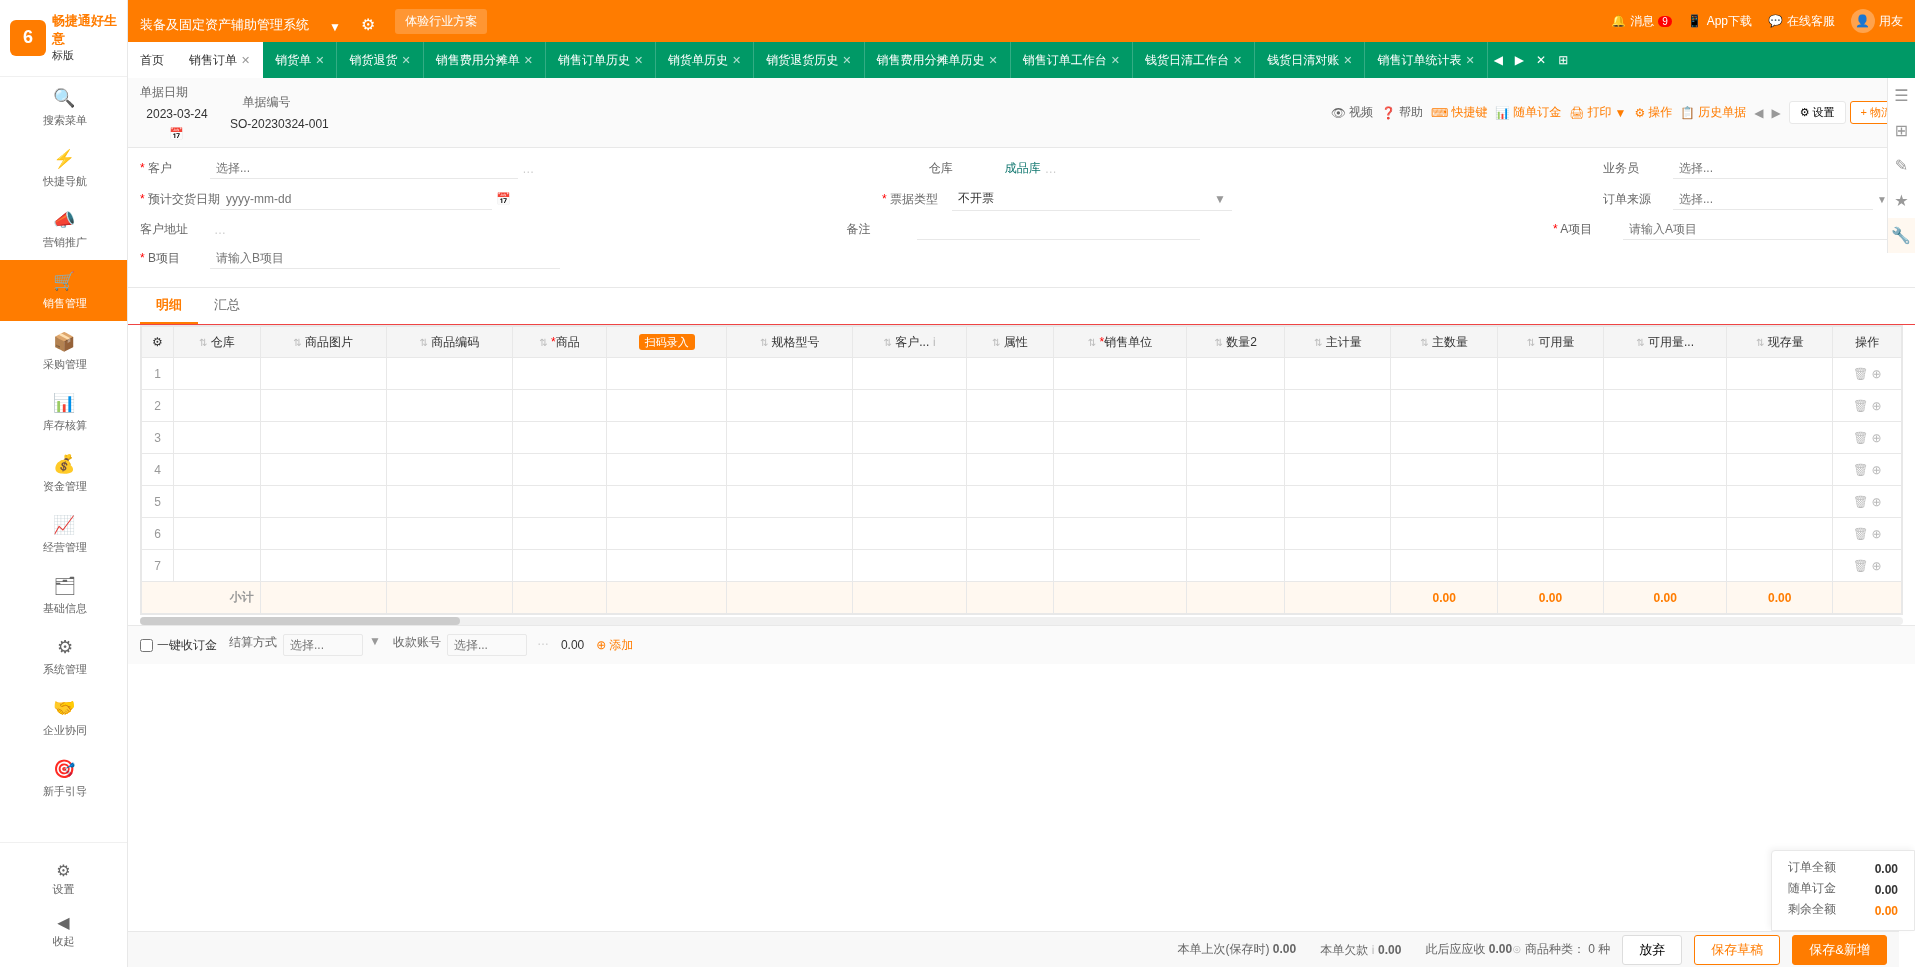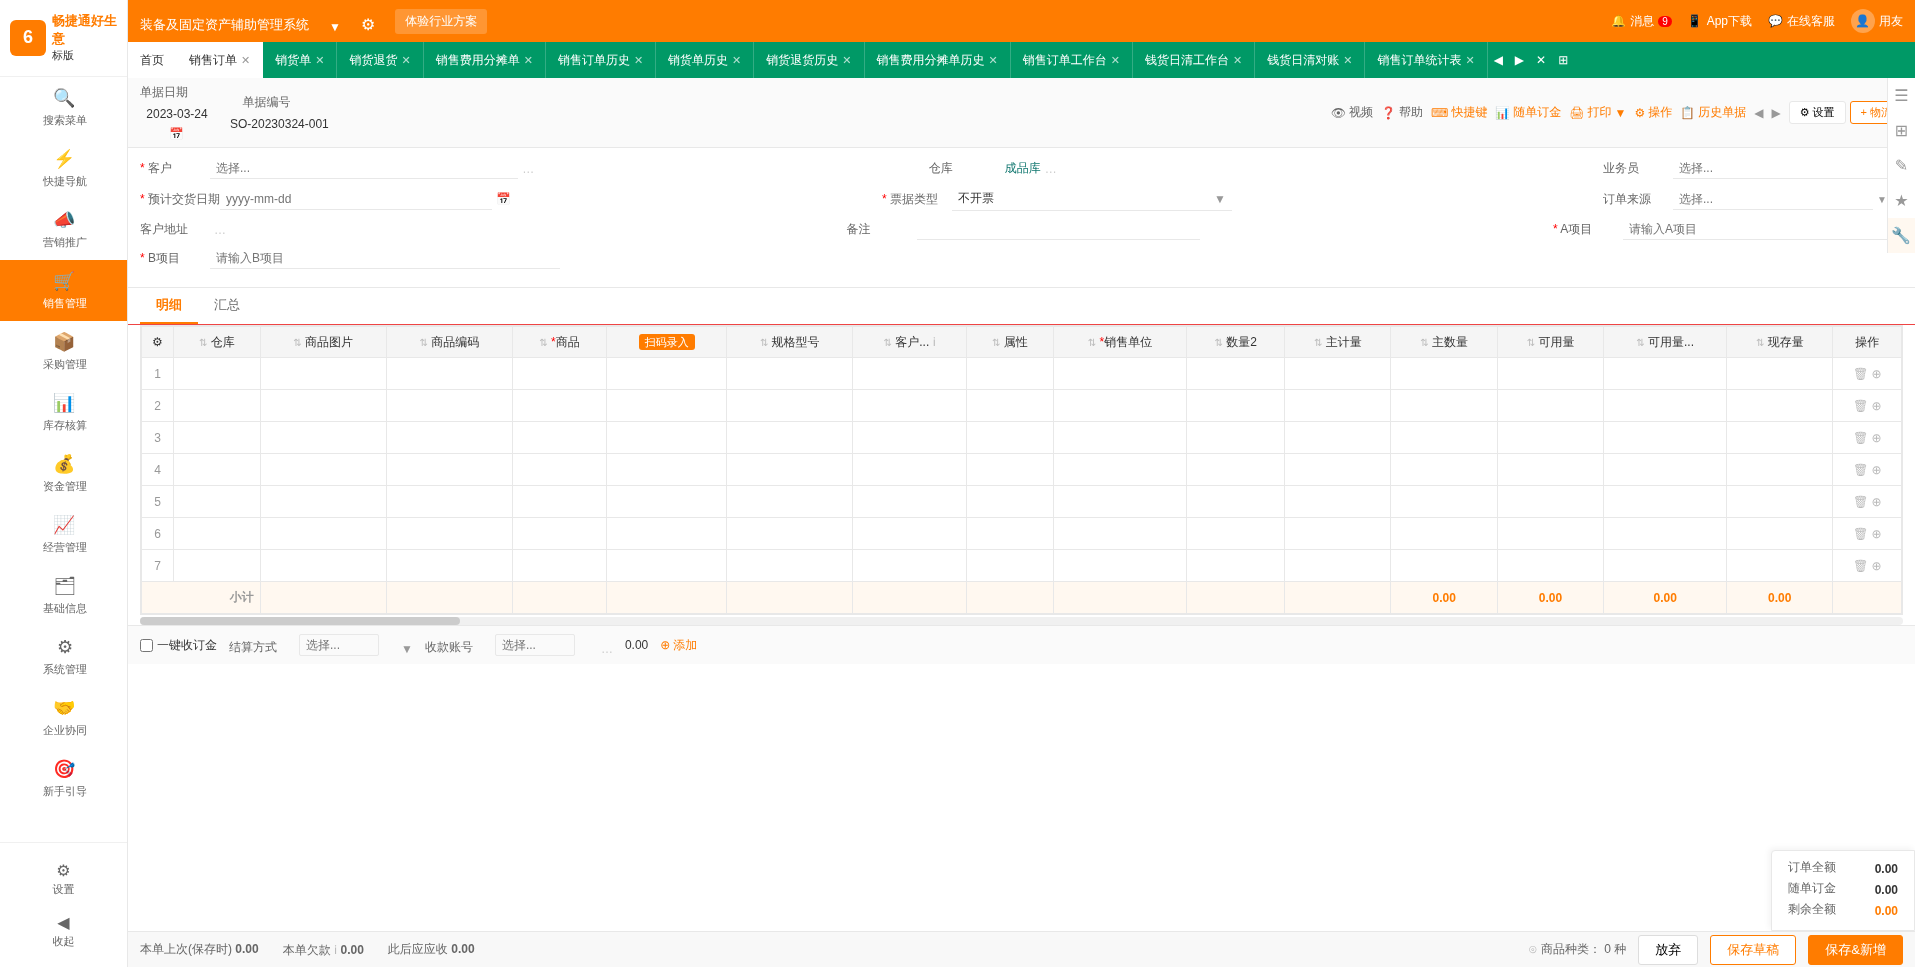--- a/index.html
+++ b/index.html
@@ -97,28 +97,28 @@
     .data-table td { border: 1px solid #e8e8e8; padding: 4px 6px; text-align: center; height: 32px; color: #333; }
     .data-table td:first-child { color: #999; }
     .scan-btn { background: #ff7c00; color: #fff; padding: 2px 6px; border-radius: 3px; font-size: 11px; cursor: pointer; }
     .subtotal-row { background: #fff8f0; }
     .subtotal-row td { color: #ff7c00; font-weight: bold; }
 
     
     .table-footer { padding: 8px 12px; border-top: 1px solid #e8e8e8; background: #fafafa; }
     .footer-row { display: flex; align-items: center; gap: 12px; font-size: 12px; }
     .footer-checkbox { display: flex; align-items: center; gap: 4px; }
-    .footer-field { display: flex; align-items: flex-end; gap: 22px; color: #666; }
+    .footer-field { display: flex; align-items: flex-start; gap: 6px; color: #666; }
     .add-btn { color: #ff7c00; cursor: pointer; }
 
     
     .status-bar {
-      position: fixed; bottom: 0; left: 128px; right: 0; height: 36px;
+      position: fixed; bottom: 0; left: 128px; right: 16px; height: 36px;
       background: #f8f8f8; border-top: 1px solid #e8e8e8;
-      display: flex; align-items: center; justify-content: space-between; padding: 0 12px;
+      display: flex; align-items: center; justify-content: flex-end; padding: 0 12px;
     }
     .status-left { display: flex; align-items: center; gap: 24px; font-size: 12px; color: #666; }
     .status-right { display: flex; align-items: center; gap: 12px; }
     .action-btn { padding: 5px 16px; border-radius: 3px; font-size: 13px; cursor: pointer; border: 1px solid #ddd; background: #fff; }
     .action-btn.primary { background: #ff7c00; color: #fff; border-color: #ff7c00; }
     .action-btn.primary-outline { background: #fff; color: #ff7c00; border-color: #ff7c00; }
 
     
     .order-summary {
       position: fixed; right: 0; bottom: 36px; background: #fff;

